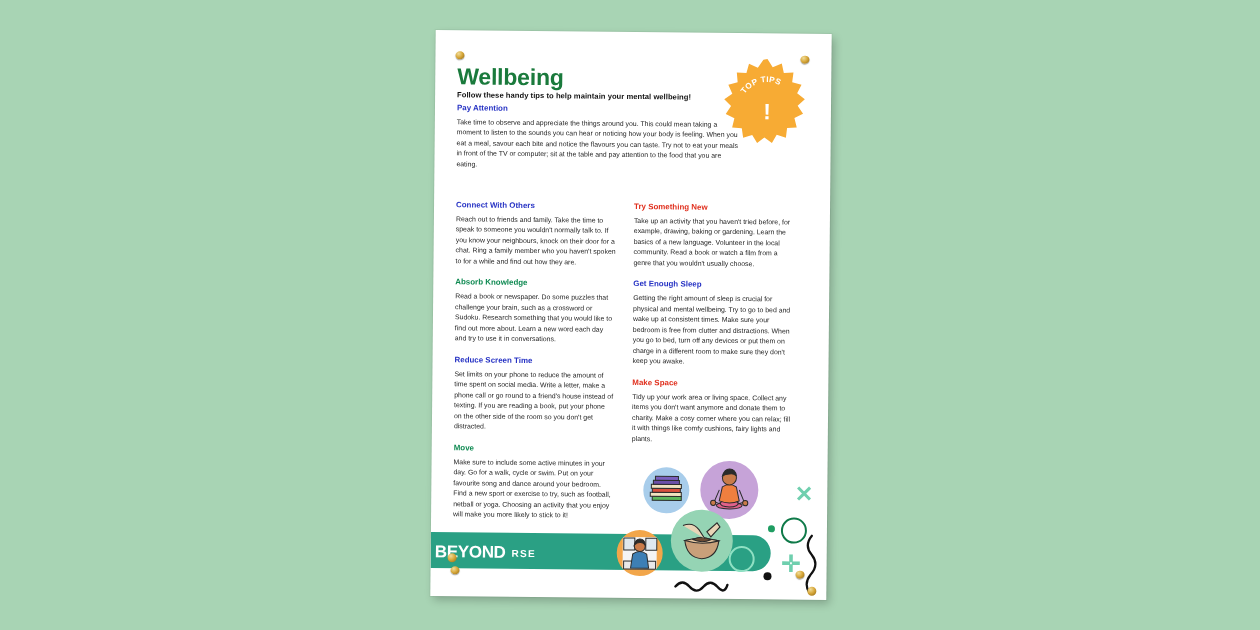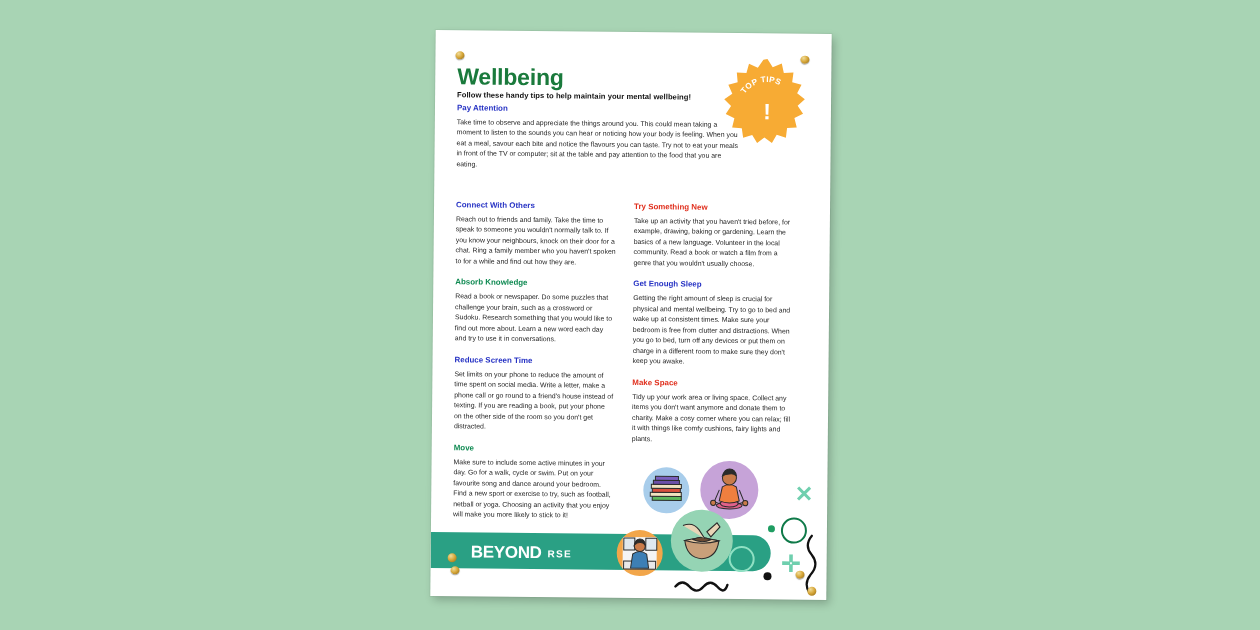--- a/index.html
+++ b/index.html
@@ -70,21 +70,21 @@
   
   .lead{position:absolute;left:22px;top:73px;width:282px;}
 
   
   .footband{
     position:absolute;left:0;bottom:28px;width:340px;height:36px;
     background:#2aa084;border-top-right-radius:18px;border-bottom-right-radius:18px;
     z-index:3;
   }
   .logo{
-    position:absolute;left:40px;bottom:36px;z-index:5;
+    position:absolute;left:4px;bottom:36px;z-index:5;
     display:flex;align-items:flex-end;gap:6px;
   }
   .logo-word{font-size:17px;font-weight:bold;color:#fff;letter-spacing:-.3px;line-height:1;}
   .logo-sub{font-size:10px;font-weight:bold;color:#fff;letter-spacing:1.2px;line-height:1;padding-bottom:2px;}
   .logo-dot{
     position:absolute;left:17px;bottom:34px;width:9px;height:9px;border-radius:50%;
     background:radial-gradient(circle at 35% 30%, #f0dc9a 0%, #d8a93c 45%, #8d6410 100%);
     z-index:6;
   }
   .circ{border-radius:50%;position:absolute;overflow:hidden;}

